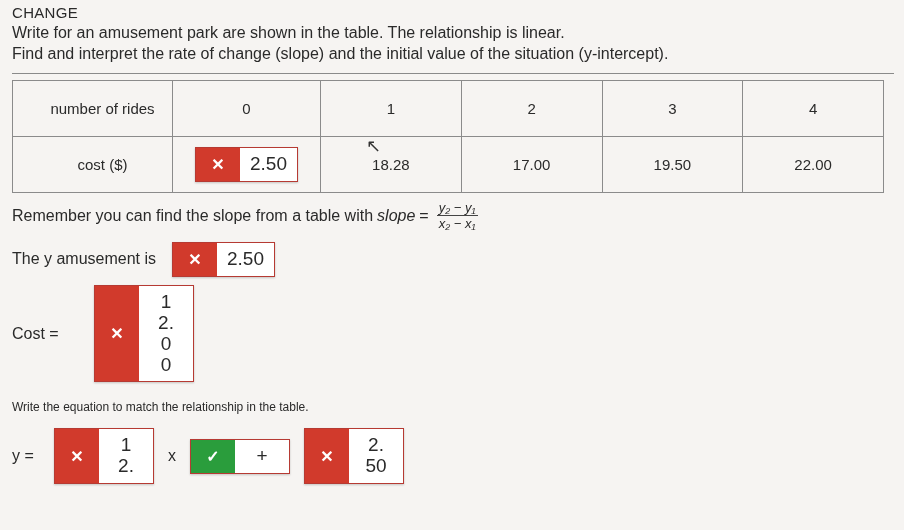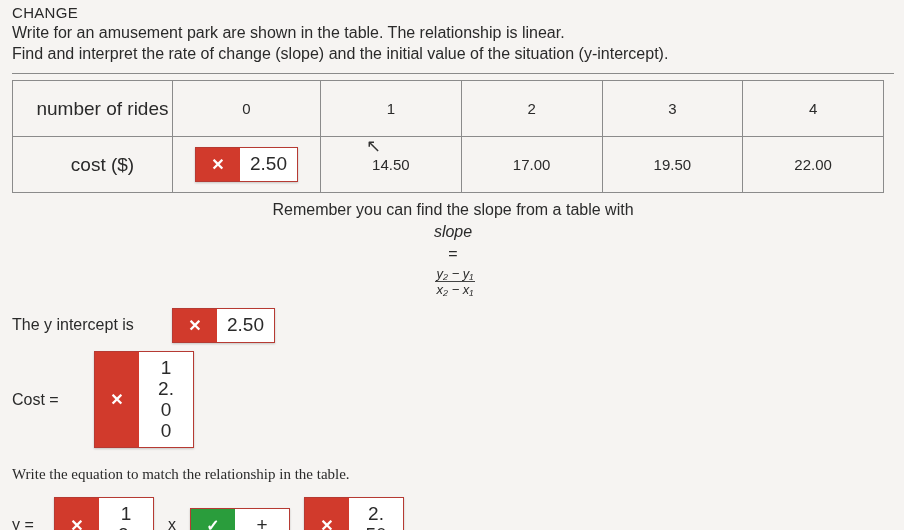--- a/index.html
+++ b/index.html
@@ -23,21 +23,21 @@
     margin-bottom: 8px;
   }
   table.data td {
     border: 1px solid #8b8b8b;
     height: 56px;
     text-align: center;
     vertical-align: middle;
     font-size: 15px;
     position: relative;
   }
-  table.data td.rowhead { width: 160px; font-size: 19px; padding-left: 20px; }
+  table.data td.rowhead { width: 160px; font-size: 15px; padding-left: 20px; }
   table.data td.c0 { width: 148px; }
 
   .answer-box {
     display: inline-flex;
     align-items: stretch;
     vertical-align: middle;
     border: 1px solid #b63a33;
     background: #fff;
     box-shadow: 0 1px 2px rgba(0,0,0,0.2);
   }
@@ -59,30 +59,30 @@
     justify-content: center;
     font-size: 19px;
     text-align: center;
     line-height: 1.1;
     white-space: pre-line;
   }
 
   .line { display: flex; align-items: center; gap: 10px; margin: 8px 0; font-size: 16px; }
   .line .lbl { min-width: 150px; }
 
-  .remember { font-size: 16px; margin: 6px 0 12px 0; display: flex; align-items: center; flex-wrap: nowrap; gap: 4px; flex-direction: column; }
+  .remember { font-size: 16px; margin: 6px 0 12px 0; display: flex; align-items: center; flex-wrap: nowrap; gap: 4px; }
   .remember em { font-style: italic; }
   .frac {
     display: inline-flex; flex-direction: column; align-items: center;
     font-style: italic; font-size: 13px; line-height: 1; margin-left: 4px; vertical-align: middle; justify-content: center;
   }
   .frac .num { border-bottom: 1px solid #444; padding: 0 2px 1px; }
   .frac .den { padding-top: 1px; }
 
-  .equation-instr { font-size: 15px; margin: 18px 0 14px 0; font-family: Liberation Serif, serif; }
+  .equation-instr { font-size: 12px; margin: 18px 0 14px 0; }
 
   .eq-row { display: flex; align-items: center; gap: 14px; font-size: 16px; }
   .eq-row .y { min-width: 28px; }
 
   .cursor {
     position: absolute;
     left: 366px;
     top: 135px;
     font-size: 18px;
     color: #333;
@@ -109,40 +109,40 @@
     <td>4</td>
   </tr>
   <tr>
     <td class="rowhead">cost ($)</td>
     <td class="c0">
       <span class="answer-box wrong">
         <span class="mark">✕</span>
         <span class="val">2.50</span>
       </span>
     </td>
-    <td>14.50</td>
+    <td>18.28</td>
     <td>17.00</td>
     <td>19.50</td>
     <td>22.00</td>
   </tr>
 </tbody>
   </table>
 
 <div class="remember">
   <span>Remember you can find the slope from a table with </span>
   <em>slope</em>
   <span> = </span>
   <span class="frac">
     <span class="num">y₂ − y₁</span>
     <span class="den">x₂ − x₁</span>
   </span>
 </div>
 
 <div class="line">
-  <span class="lbl">The y intercept is</span>
+  <span class="lbl">The y amusement is</span>
   <span class="answer-box wrong">
     <span class="mark">✕</span>
     <span class="val">2.50</span>
   </span>
 </div>
 
 <div class="line">
   <span class="lbl" style="min-width:72px">Cost  =</span>
   <span class="answer-box wrong big-box">
     <span class="mark">✕</span>

